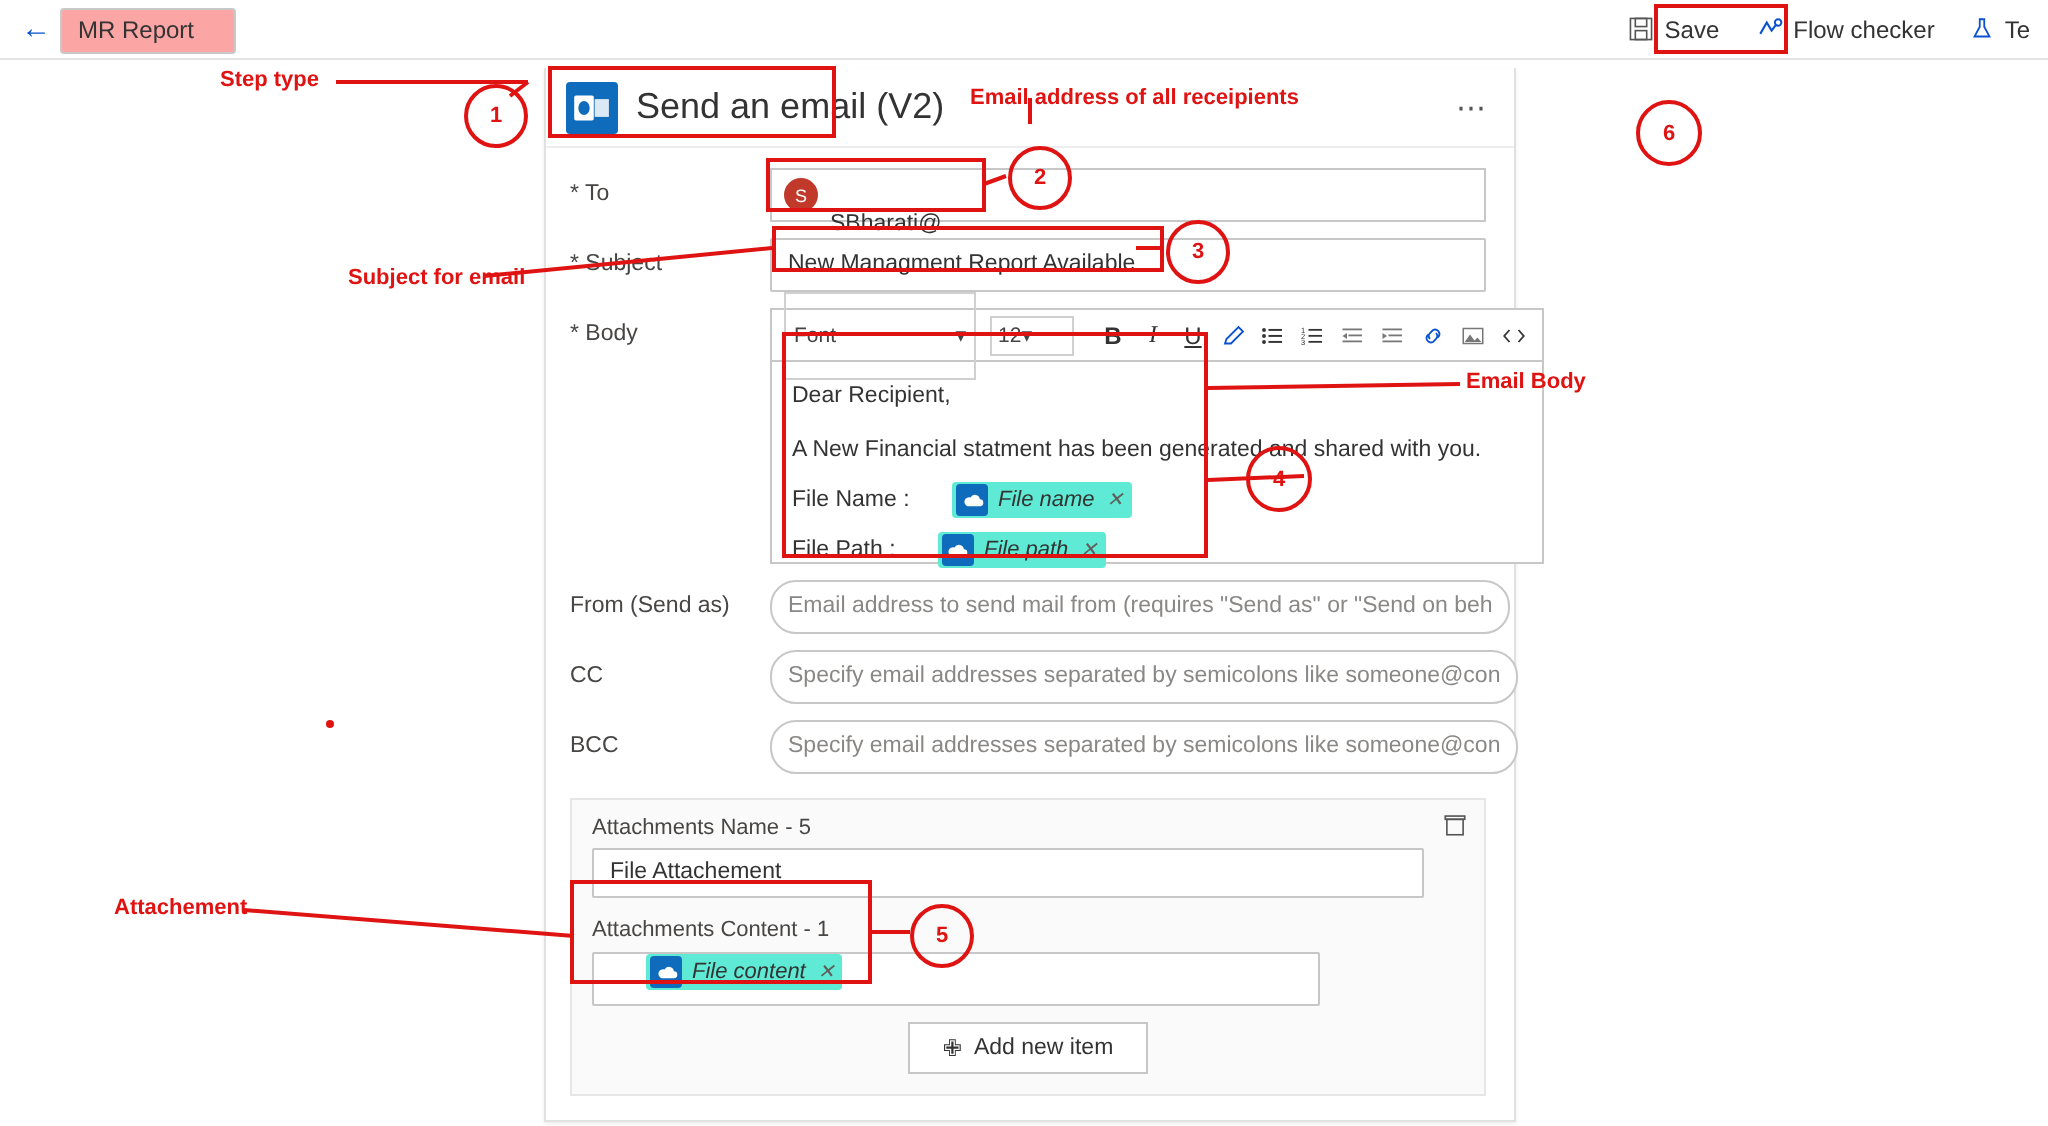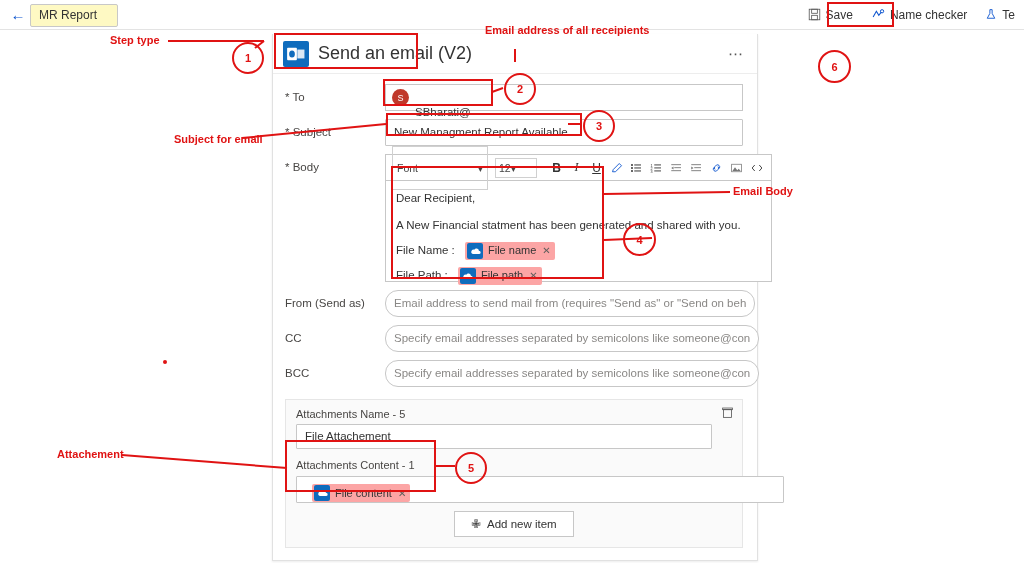--- a/index.html
+++ b/index.html
@@ -16,21 +16,21 @@
   .topbar{
     position:absolute;left:0;top:0;width:1024px;height:29px;
     background:#ffffff;border-bottom:1px solid #e3e3e3;
   }
   .back-arrow{
     position:absolute;left:8px;top:5px;width:20px;height:20px;
     color:#0b53ce;font-size:15px;line-height:20px;text-align:center;cursor:pointer;
   }
   .flow-name{
     position:absolute;left:30px;top:4px;height:21px;min-width:70px;
-    border:1px solid #c8c8c8;background:#fef9c3;border-radius:2px;
+    border:1px solid #c8c8c8;background:#fca5a5;border-radius:2px;
     font-size:12px;color:#333;padding:0 8px;line-height:21px;
   }
   .top-right{
     position:absolute;right:0;top:0;height:29px;display:flex;align-items:center;
   }
   .top-btn{
     display:flex;align-items:center;height:29px;padding:0 9px;font-size:12px;color:#333;cursor:pointer;
   }
   .top-btn .ic{margin-right:5px;display:inline-flex;align-items:center;}
   
@@ -92,22 +92,22 @@
     width:17px;height:18px;display:flex;align-items:center;justify-content:center;
     font-size:12px;color:#333;cursor:pointer;
   }
   .tb-sep{width:5px;}
   
   .rt-body{
     box-sizing:border-box;width:100%;height:102px;border:1px solid #c7c7c7;background:#fff;
     padding:8px 10px;font-size:11.5px;color:#333;line-height:19px;
   }
   .tok{
-    display:inline-flex;align-items:center;background:#fca5a5;border-radius:2px;
-    height:18px;padding:0 4px 0 2px;margin:0 7px;vertical-align:middle;
+    display:inline-flex;align-items:center;background:#5eead4;border-radius:2px;
+    height:18px;padding:0 4px 0 2px;margin:0 18px;vertical-align:middle;font-style:italic;
   }
   .tok-ic{
     width:16px;height:16px;background:#0f6cbd;border-radius:2px;margin-right:5px;
     display:flex;align-items:center;justify-content:center;color:#fff;font-size:9px;
   }
   .tok-x{color:#605e5c;margin-left:6px;font-size:10px;cursor:pointer;}
   .tok-txt{font-size:11px;color:#333;}
   
   .att-panel{
     margin:8px 14px 4px 12px;border:1px solid #e6e6e6;background:#fafafa;padding:8px 10px 8px 10px;position:relative;
@@ -151,21 +151,21 @@
       </span>
       <span>Save</span>
     </div>
     <div class="top-btn">
       <span class="ic">
         <svg width="14" height="13" viewBox="0 0 16 16">
             <path d="M2 11 L6 4 L9 9 L12 5" fill="none" stroke="#0b53ce" stroke-width="1.3"></path>
             <circle cx="13" cy="4" r="2" fill="none" stroke="#0b53ce" stroke-width="1.2"></circle>
           </svg>
       </span>
-      <span>Name checker</span>
+      <span>Flow checker</span>
     </div>
     <div class="top-btn">
       <span class="ic">
         <svg width="12" height="13" viewBox="0 0 16 16">
             <path d="M6.5 1.5 v5 L3 13 h10 L9.5 6.5 v-5 z" fill="none" stroke="#0b53ce" stroke-width="1.2"></path>
           </svg>
       </span>
       <span>Te</span>
     </div>
   </div>
@@ -342,21 +342,21 @@
       <div class="att-del">
         <svg width="13" height="13" viewBox="0 0 16 16">
             <rect x="3" y="4.5" width="10" height="9.5" fill="none" stroke="#555"></rect>
             <rect x="2" y="2.5" width="12" height="2" fill="none" stroke="#555"></rect>
           </svg>
       </div>
       <div class="att-sublabel">Attachments Name - 5</div>
       <div class="inp" style="height:25px;line-height:23px;width:416px;">File Attachement</div>
 
       <div class="att-sublabel" style="margin-top:10px;width:150px;line-height:13px;">Attachments Content - 1</div>
-      <div class="inp" style="height:27px;width:488px;display:flex;align-items:flex-end;">
+      <div class="inp" style="height:27px;width:364px;display:flex;align-items:flex-start;">
         <span class="tok">
           <span class="tok-ic">
             <svg width="11" height="8" viewBox="0 0 16 11">
                 <path d="M4 10 h9 a2.5 2.5 0 0 0 0-5 a3.6 3.6 0 0 0-6.8-1.3 A2.8 2.8 0 0 0 4 10 z" fill="#fff"></path>
               </svg>
           </span>
           <span class="tok-txt">File content</span>
           <span class="tok-x">✕</span>
         </span>
       </div>
@@ -384,21 +384,21 @@
     <line x1="581" y1="124" x2="568" y2="124" stroke="#e01313" stroke-width="2"></line>
 
     <line x1="604" y1="194" x2="730" y2="192" stroke="#e01313" stroke-width="2"></line>
     <line x1="604" y1="240" x2="652" y2="238" stroke="#e01313" stroke-width="2"></line>
 
     <line x1="122" y1="455" x2="287" y2="468" stroke="#e01313" stroke-width="2"></line>
     <line x1="436" y1="466" x2="455" y2="466" stroke="#e01313" stroke-width="2"></line>
   </svg>
 
   <div class="a-label" style="left:110px;top:34px;">Step type</div>
-  <div class="a-label" style="left:485px;top:24px;">Email address of all receipients</div>
+  <div class="a-label" style="left:485px;top:43px;">Email address of all receipients</div>
   <div class="a-label" style="left:161px;top:133px;margin-left:13px;">Subject for email</div>
   <div class="a-label" style="left:733px;top:185px;">Email Body</div>
   <div class="a-label" style="left:57px;top:448px;">Attachement</div>
 
   <div class="a-box" style="left:274px;top:33px;width:144px;height:36px;"></div>
   <div class="a-box" style="left:383px;top:79px;width:110px;height:27px;"></div>
   <div class="a-box" style="left:386px;top:113px;width:196px;height:23px;"></div>
   <div class="a-box" style="left:391px;top:166px;width:213px;height:113px;"></div>
   <div class="a-box" style="left:285px;top:440px;width:151px;height:52px;"></div>
   <div class="a-box" style="left:827px;top:2px;width:67px;height:25px;"></div>

